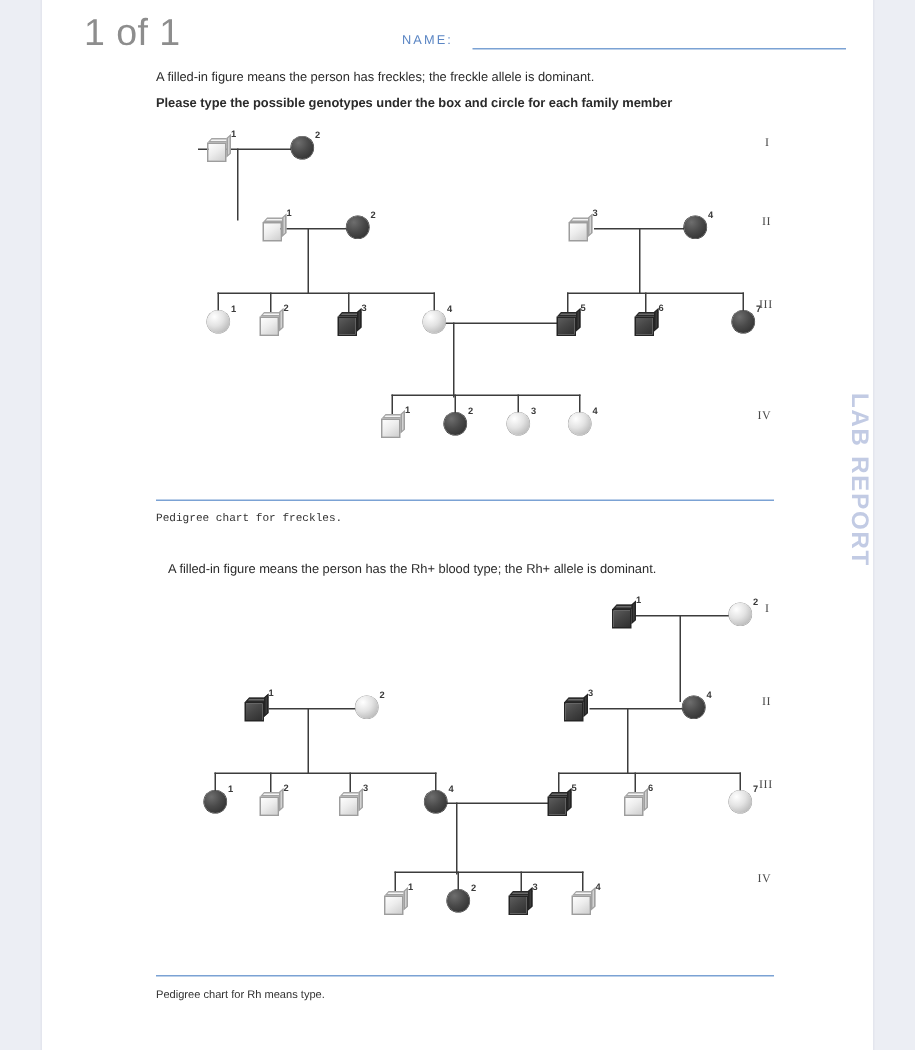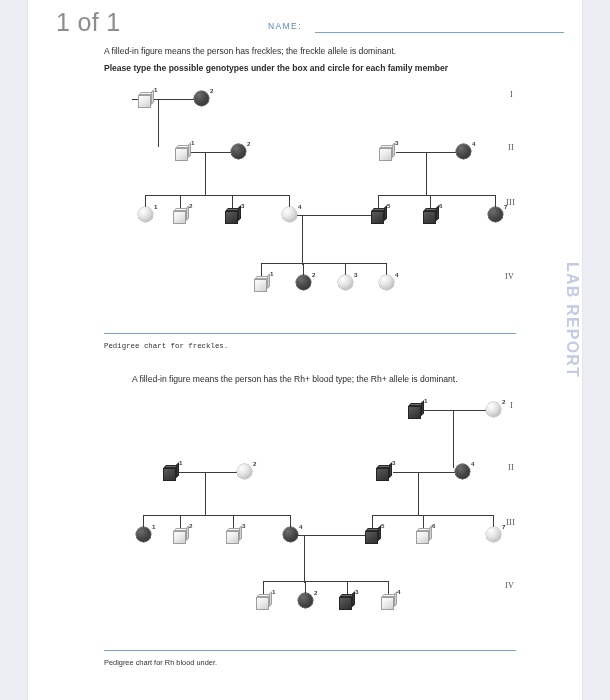--- a/index.html
+++ b/index.html
@@ -351,21 +351,21 @@
     </div>
     <div class="sym" style="left:351px; top:275px;">
       <div class="circle light"></div>
       <div class="sym-num">4</div>
     </div>
   </div>
 
   <div class="rule" style="left:76px; top:333px; width:412px;"></div>
   <div class="caption" style="left:76px; top:342px;font-family:Liberation Mono, monospace;">Pedigree chart for freckles.</div>
 
-  <div class="body-text" style="left:104px; top:374px;text-align:right;">A filled-in figure means the person has the Rh+ blood type; the Rh+ allele is dominant.</div>
+  <div class="body-text" style="left:84px; top:374px;text-align:right;">A filled-in figure means the person has the Rh+ blood type; the Rh+ allele is dominant.</div>
 
   <div class="chart" id="chart-rh" style="left:0px; top:0px; width:554px; height:700px;">
 
     <div class="gen-label" style="left:482px; top:401px;">I</div>
     <div class="gen-label" style="left:480px; top:463px;">II</div>
     <div class="gen-label" style="left:478px; top:518px;">III</div>
     <div class="gen-label" style="left:477px; top:581px;">IV</div>
 
     <div class="line-h" style="left:396px; top:410px; width:62px;"></div>
     <div class="line-v" style="left:425px; top:410px; height:58px;"></div>
@@ -503,17 +503,17 @@
       <div class="box light">
         <div class="top"></div>
           <div class="side"></div>
           <div class="face"></div>
       </div>
       <div class="sym-num">4</div>
     </div>
   </div>
 
   <div class="rule" style="left:76px; top:650px; width:412px;"></div>
-  <div class="caption" style="left:76px; top:658px;">Pedigree chart for Rh blood under.</div>
+  <div class="caption" style="left:76px; top:658px;">Pedigree chart for Rh means type.</div>
 
   <div id="side-tab">LAB REPORT</div>
 
 </div>
 
 </body></html>

